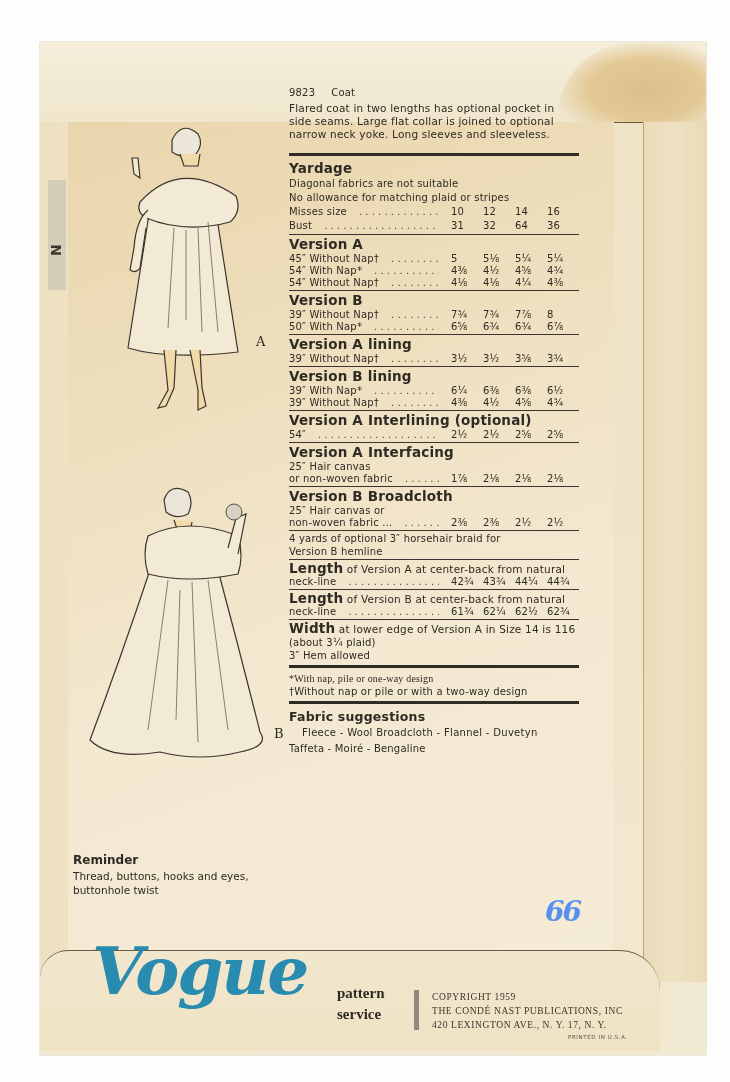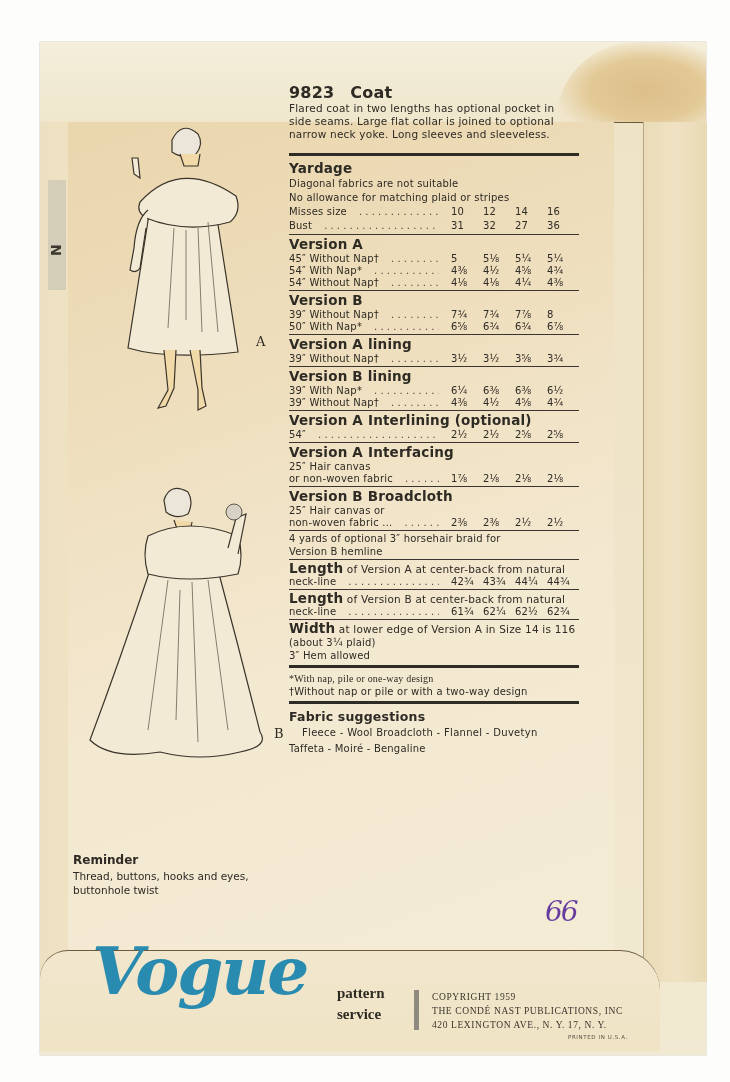--- a/index.html
+++ b/index.html
@@ -49,21 +49,21 @@
   .illus svg { display: block; }
   .fig-label {
     position: absolute; font-family: "DejaVu Serif", serif; font-size: 13px; color: #2e2a24;
   }
 
   
   .col {
     position: absolute; left: 249px; top: 86px; width: 330px;
     font-size: 10.5px; line-height: 13px; letter-spacing: 0.2px;
   }
-  .title-row { font-weight: bold; font-size: 16px; margin-bottom: 3px; }
+  .title-row { font-weight: normal; font-size: 10px; margin-bottom: 3px; }
   .title-row .num { margin-right: 16px; }
   .desc { font-size: 10.5px; line-height: 13px; }
   .thick-rule { height: 3px; background: #2f2b25; margin: 3px 0 4px 0; }
   .thin-rule { height: 1px; background: #3a3530; margin: 1px 0 1px 0; }
   .section-h { font-weight: bold; font-size: 13.5px; line-height: 17px; margin-top: 1px; }
   .note { font-size: 10px; line-height: 14px; }
   .row {
     display: flex; font-size: 10px; line-height: 12px; white-space: nowrap; gap: 12px;
   }
   .row .lbl { flex: 0 0 auto; }
@@ -77,21 +77,21 @@
   .len-line { font-size: 10.5px; line-height: 14px; }
   .len-line b { font-size: 13.5px; }
 
   .reminder {
     position: absolute; left: 73px; top: 853px; width: 210px; font-size: 10.5px; line-height: 14px;
   }
   .reminder .h { font-weight: bold; font-size: 12px; margin-bottom: 2px; }
 
   .pencil-66 {
     position: absolute; left: 545px; top: 895px; font-family: "DejaVu Serif", serif;
-    font-size: 28px; color: #4c1d95; font-style: italic; letter-spacing: -2px; opacity: 0.85;
+    font-size: 28px; color: #3b82f6; font-style: italic; letter-spacing: -2px; opacity: 0.85; font-weight: bold;
   }
 
   
   .bottom-flap {
     position: absolute; left: 40px; top: 950px; width: 620px; height: 100px;
     background: linear-gradient(180deg, #f1e7cd 0%, #efe3c4 100%);
     border-top: 1px solid #6b5a40; border-top-left-radius: 28px; border-top-right-radius: 40px;
   }
   .vogue {
     position: absolute; left: 92px; top: 932px; font-family: "DejaVu Serif", serif;
@@ -191,21 +191,21 @@
         <span>14</span>
         <span>16</span>
       </span>
   </div>
   <div class="row size-row">
     <span class="lbl">Bust</span>
       <span class="dots"></span>
     <span class="vals">
         <span>31</span>
         <span>32</span>
-        <span>27</span>
+        <span>64</span>
         <span>36</span>
       </span>
   </div>
   <div class="thin-rule"></div>
 
   <div class="section-h">Version A</div>
   <div class="row">
       <span class="lbl">45″ Without Nap†</span>
       <span class="dots"></span>
       <span class="vals">

